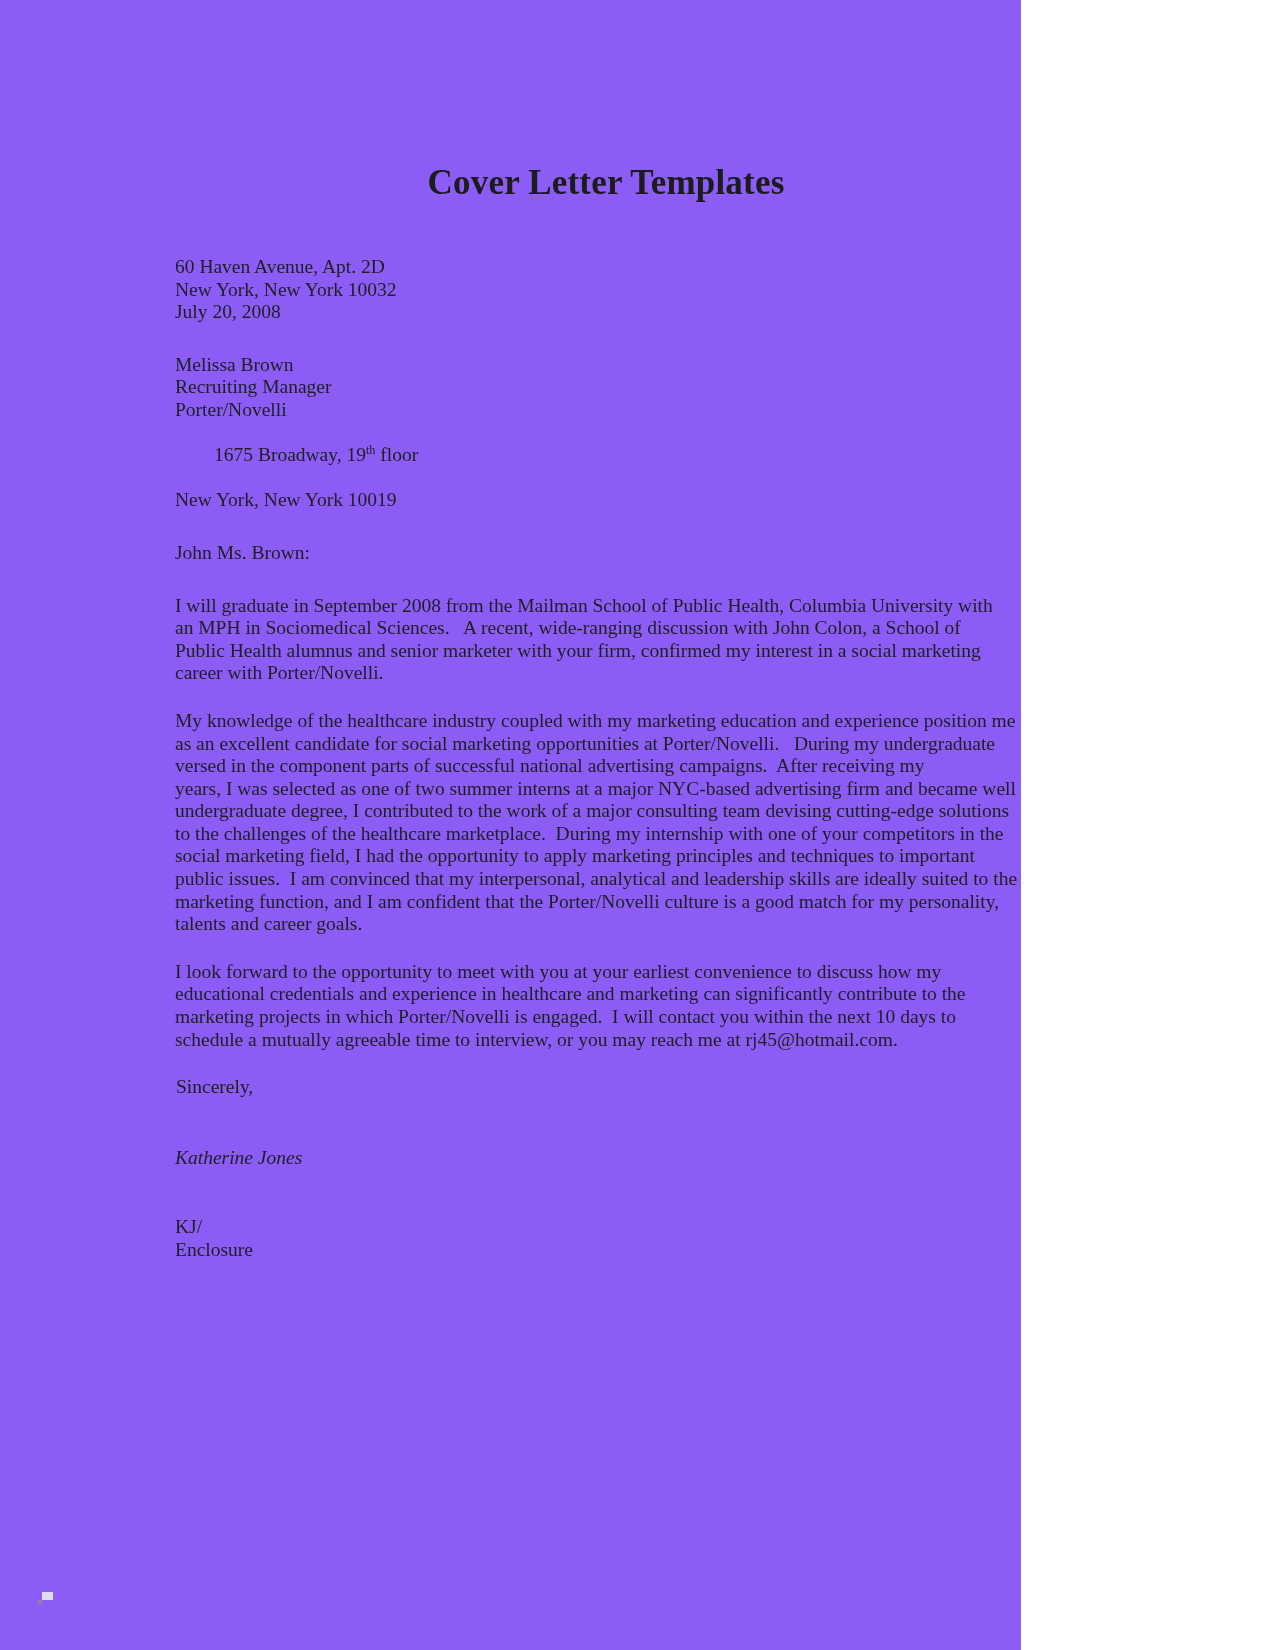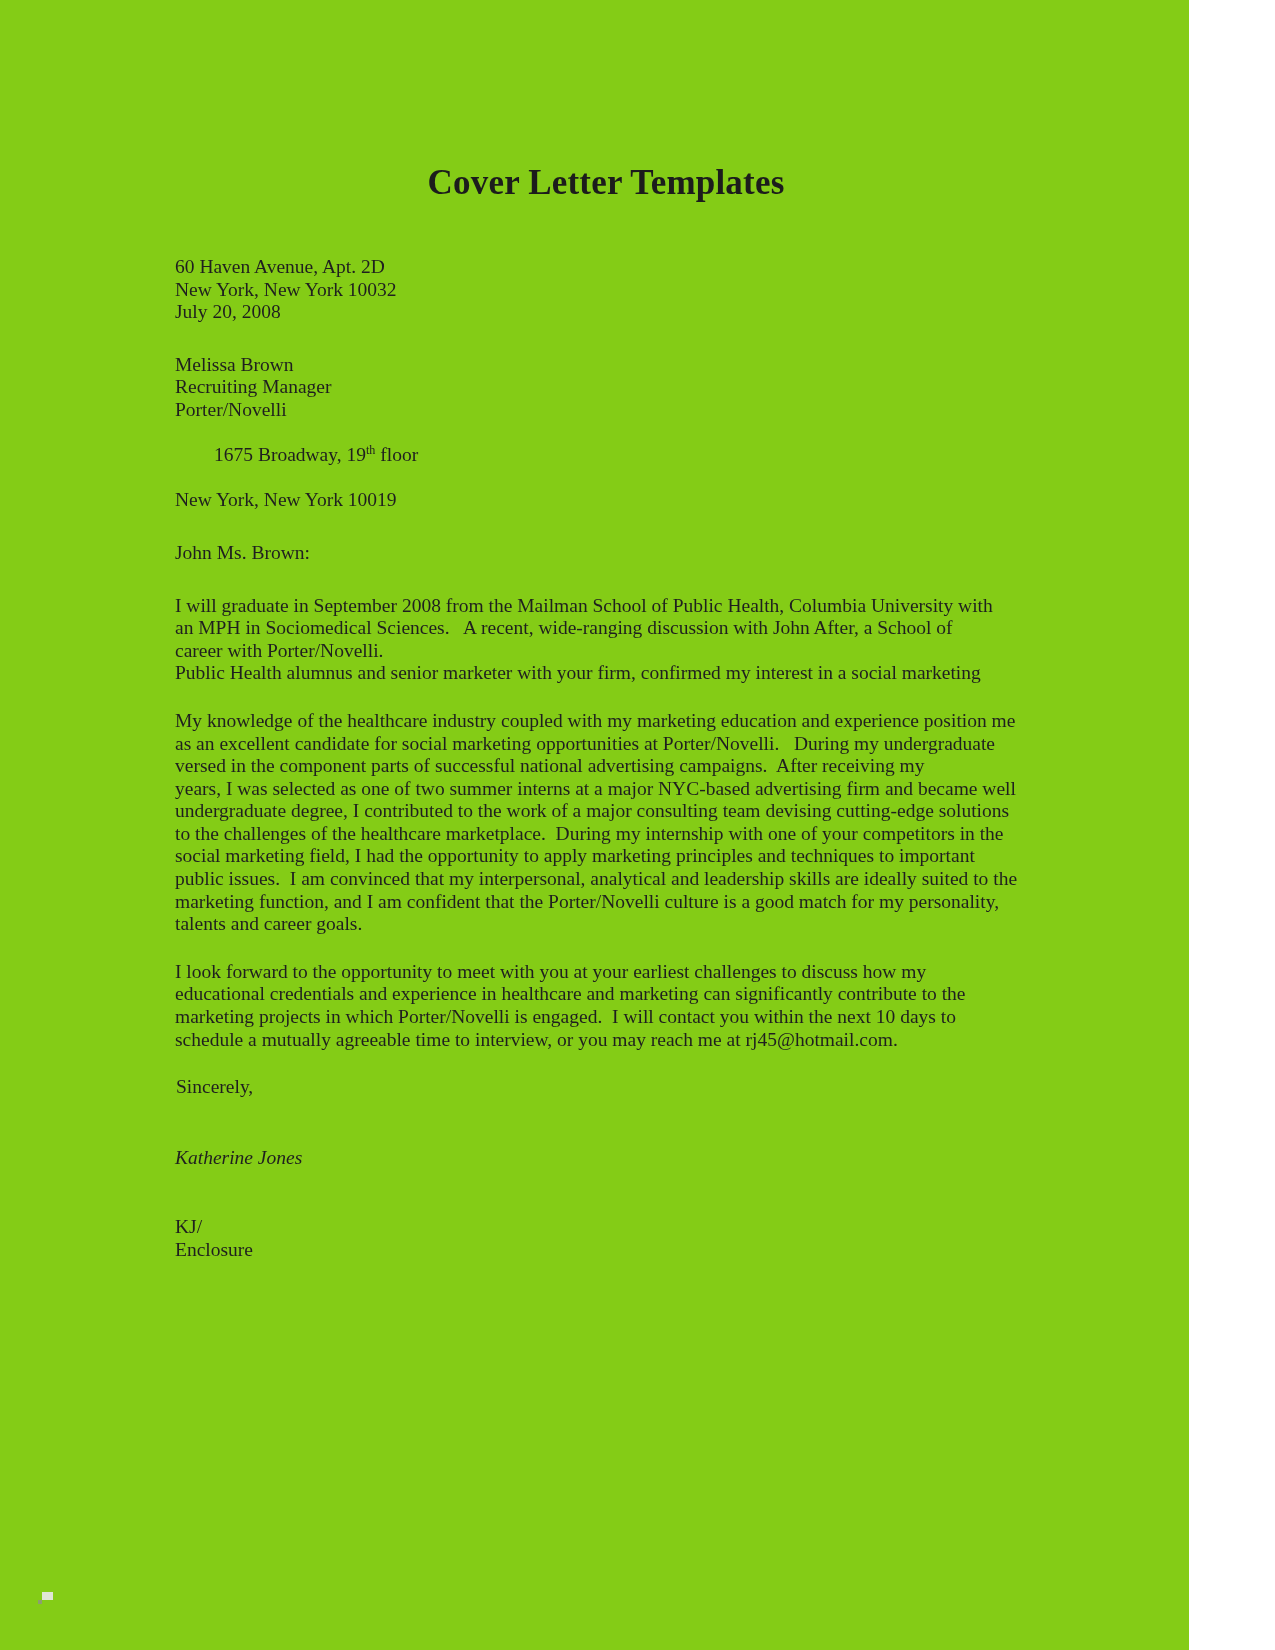--- a/index.html
+++ b/index.html
@@ -9,23 +9,23 @@
     background: #ffffff;
   }
 
   body {
     font-family: "Liberation Serif", "DejaVu Serif", serif;
     color: #1a1a1a;
   }
 
   .page {
     position: relative;
-    width: 1189px;
+    width: 1021px;
     height: 1650px;
-    background: #84cc16;
+    background: #8b5cf6;
     overflow: hidden;
     box-sizing: border-box;
   }
 
   
   .doc-title {
     position: absolute;
     top: 163px;
     left: 0;
     width: 1212px;
@@ -132,40 +132,40 @@
     </div>
 
     <div class="gap-md"></div>
 
     <div class="block tight">John Ms. Brown:</div>
 
     <div class="gap-md"></div>
 
     <div class="para">
       <span class="line">I will graduate in September 2008 from the Mailman School of Public Health, Columbia University with</span>
-      <span class="line">an MPH in Sociomedical Sciences.   A recent, wide-ranging discussion with John After, a School of</span>
+      <span class="line">an MPH in Sociomedical Sciences.   A recent, wide-ranging discussion with John Colon, a School of</span>
+      <span class="line">Public Health alumnus and senior marketer with your firm, confirmed my interest in a social marketing</span>
       <span class="line">career with Porter/Novelli.</span>
-      <span class="line">Public Health alumnus and senior marketer with your firm, confirmed my interest in a social marketing</span>
     </div>
 
     <div class="para">
       <span class="line">My knowledge of the healthcare industry coupled with my marketing education and experience position me</span>
       <span class="line">as an excellent candidate for social marketing opportunities at Porter/Novelli.   During my undergraduate</span>
       <span class="line">versed in the component parts of successful national advertising campaigns.  After receiving my</span>
       <span class="line">years, I was selected as one of two summer interns at a major NYC-based advertising firm and became well</span>
       <span class="line">undergraduate degree, I contributed to the work of a major consulting team devising cutting-edge solutions</span>
       <span class="line">to the challenges of the healthcare marketplace.  During my internship with one of your competitors in the</span>
       <span class="line">social marketing field, I had the opportunity to apply marketing principles and techniques to important</span>
       <span class="line">public issues.  I am convinced that my interpersonal, analytical and leadership skills are ideally suited to the</span>
       <span class="line">marketing function, and I am confident that the Porter/Novelli culture is a good match for my personality,</span>
       <span class="line">talents and career goals.</span>
     </div>
 
     <div class="para">
-      <span class="line">I look forward to the opportunity to meet with you at your earliest challenges to discuss how my</span>
+      <span class="line">I look forward to the opportunity to meet with you at your earliest convenience to discuss how my</span>
       <span class="line">educational credentials and experience in healthcare and marketing can significantly contribute to the</span>
       <span class="line">marketing projects in which Porter/Novelli is engaged.  I will contact you within the next 10 days to</span>
       <span class="line">schedule a mutually agreeable time to interview, or you may reach me at rj45@hotmail.com.</span>
     </div>
 
     <div class="closing-block">Sincerely,</div>
 
     <div class="gap-lg"></div>
 
     <div class="sign-name">Katherine Jones</div>

